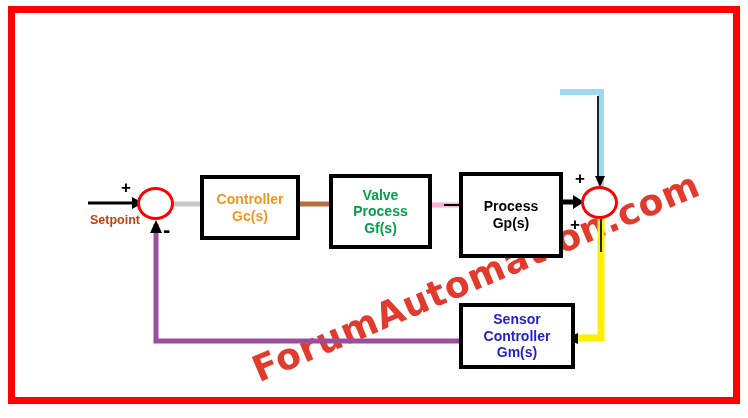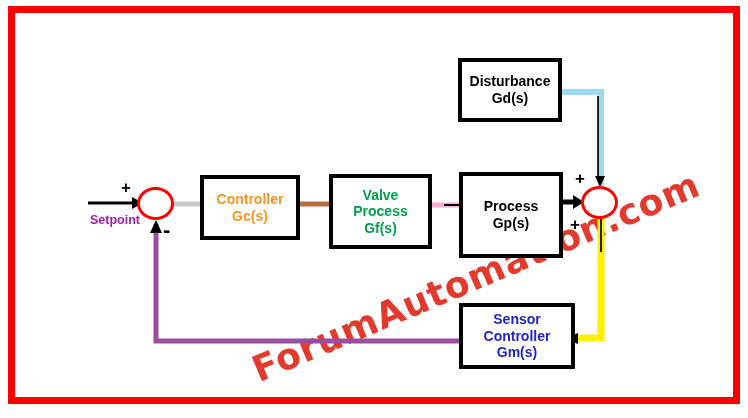--- a/index.html
+++ b/index.html
@@ -39,21 +39,21 @@
     background:#ffffff;box-sizing:border-box;z-index:4;
   }
   .junction-left{left:137px;top:187px;}
   .junction-right{left:581px;top:186px;}
   
   .sign{position:absolute;color:#000;font-weight:bold;z-index:5;line-height:1;}
   .sign-plus-setpoint{left:121px;top:179px;font-size:17px;}
   .sign-minus-feedback{left:163px;top:219px;font-size:22px;}
   .sign-plus-disturbance{left:575px;top:170px;font-size:17px;}
   .sign-plus-process{left:570px;top:216px;font-size:17px;}
-  .setpoint-label{position:absolute;left:90px;top:213px;font-size:12.5px;font-weight:bold;color:#a21caf;z-index:5;}
+  .setpoint-label{position:absolute;left:90px;top:213px;font-size:12.5px;font-weight:bold;color:#c2410c;z-index:5;}
 </style>
 </head>
 <body>
 
 <div id="canvas">
 
   <div class="watermark">ForumAutomation.com</div>
 
   <svg class="wires" width="748" height="418" viewBox="0 0 748 418">
 
@@ -103,24 +103,20 @@
     <span>Valve</span>
     <span>Process</span>
     <span>Gf(s)</span>
   </div>
 
   <div class="block blk-process">
     <span>Process</span>
     <span>Gp(s)</span>
   </div>
 
-  <div class="block blk-disturbance">
-    <span>Disturbance</span>
-    <span>Gd(s)</span>
-  </div>
 
   <div class="block blk-sensor">
     <span>Sensor</span>
     <span>Controller</span>
     <span>Gm(s)</span>
   </div>
 
   <div class="junction junction-left"></div>
   <div class="junction junction-right"></div>
 

